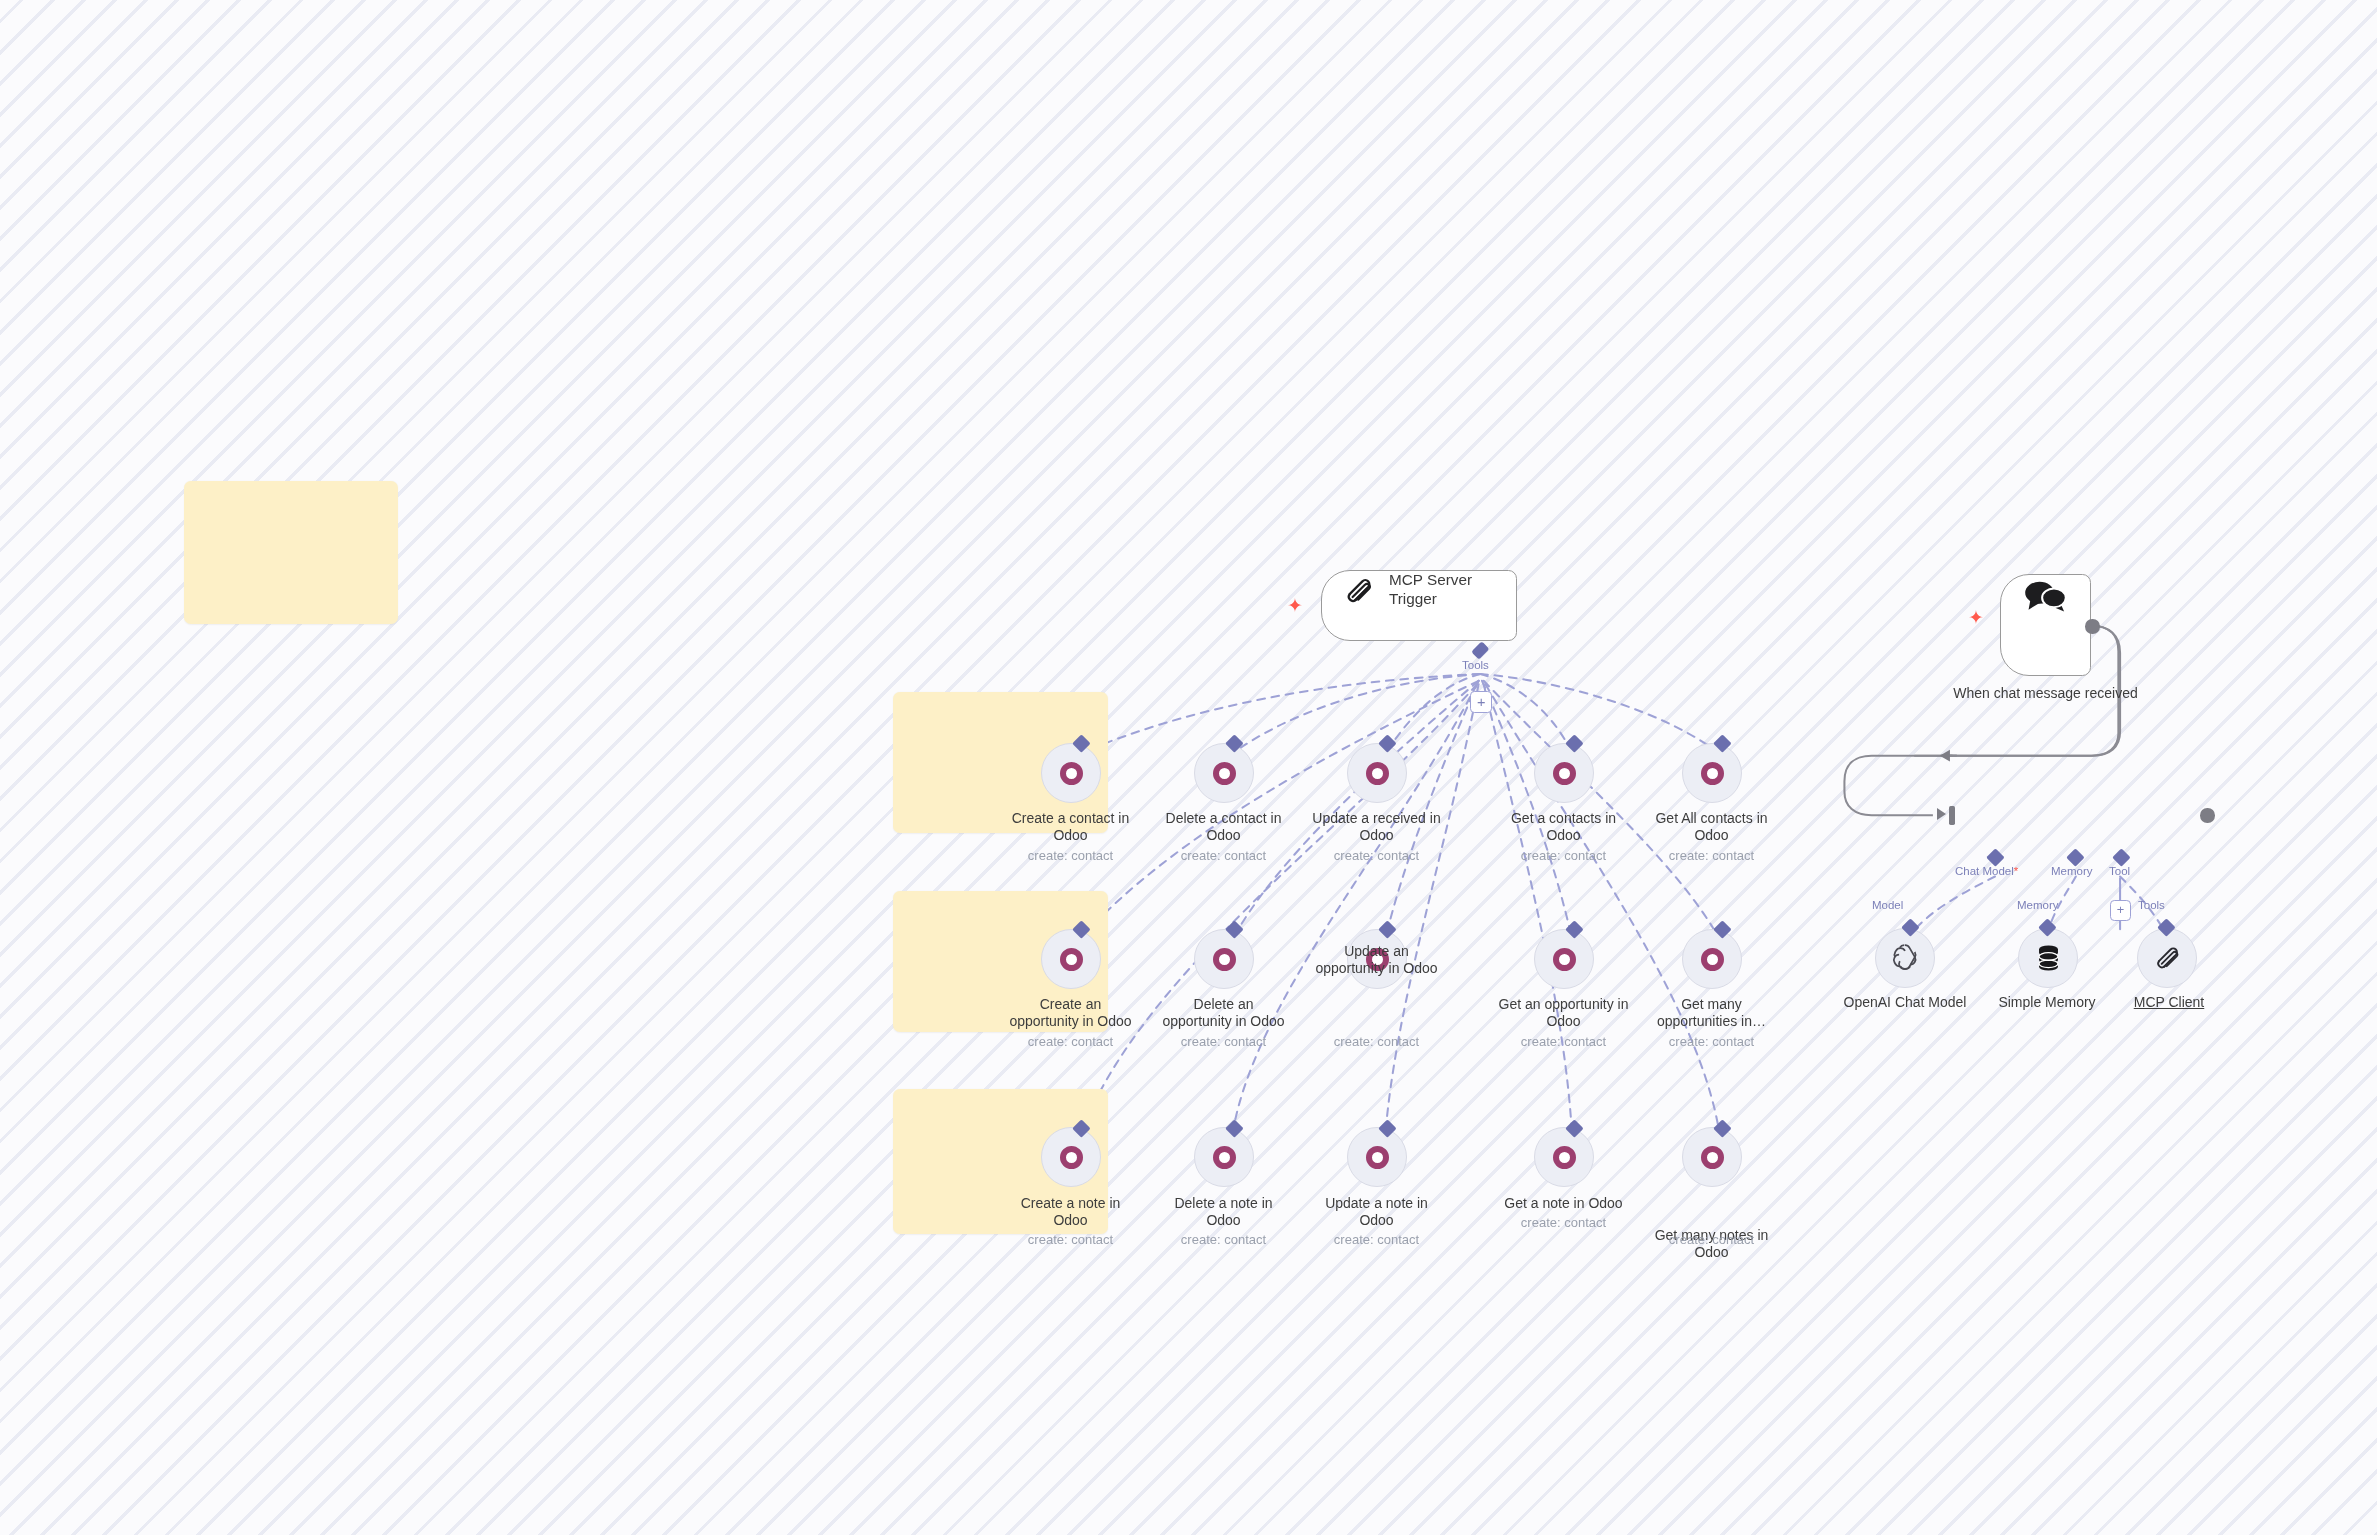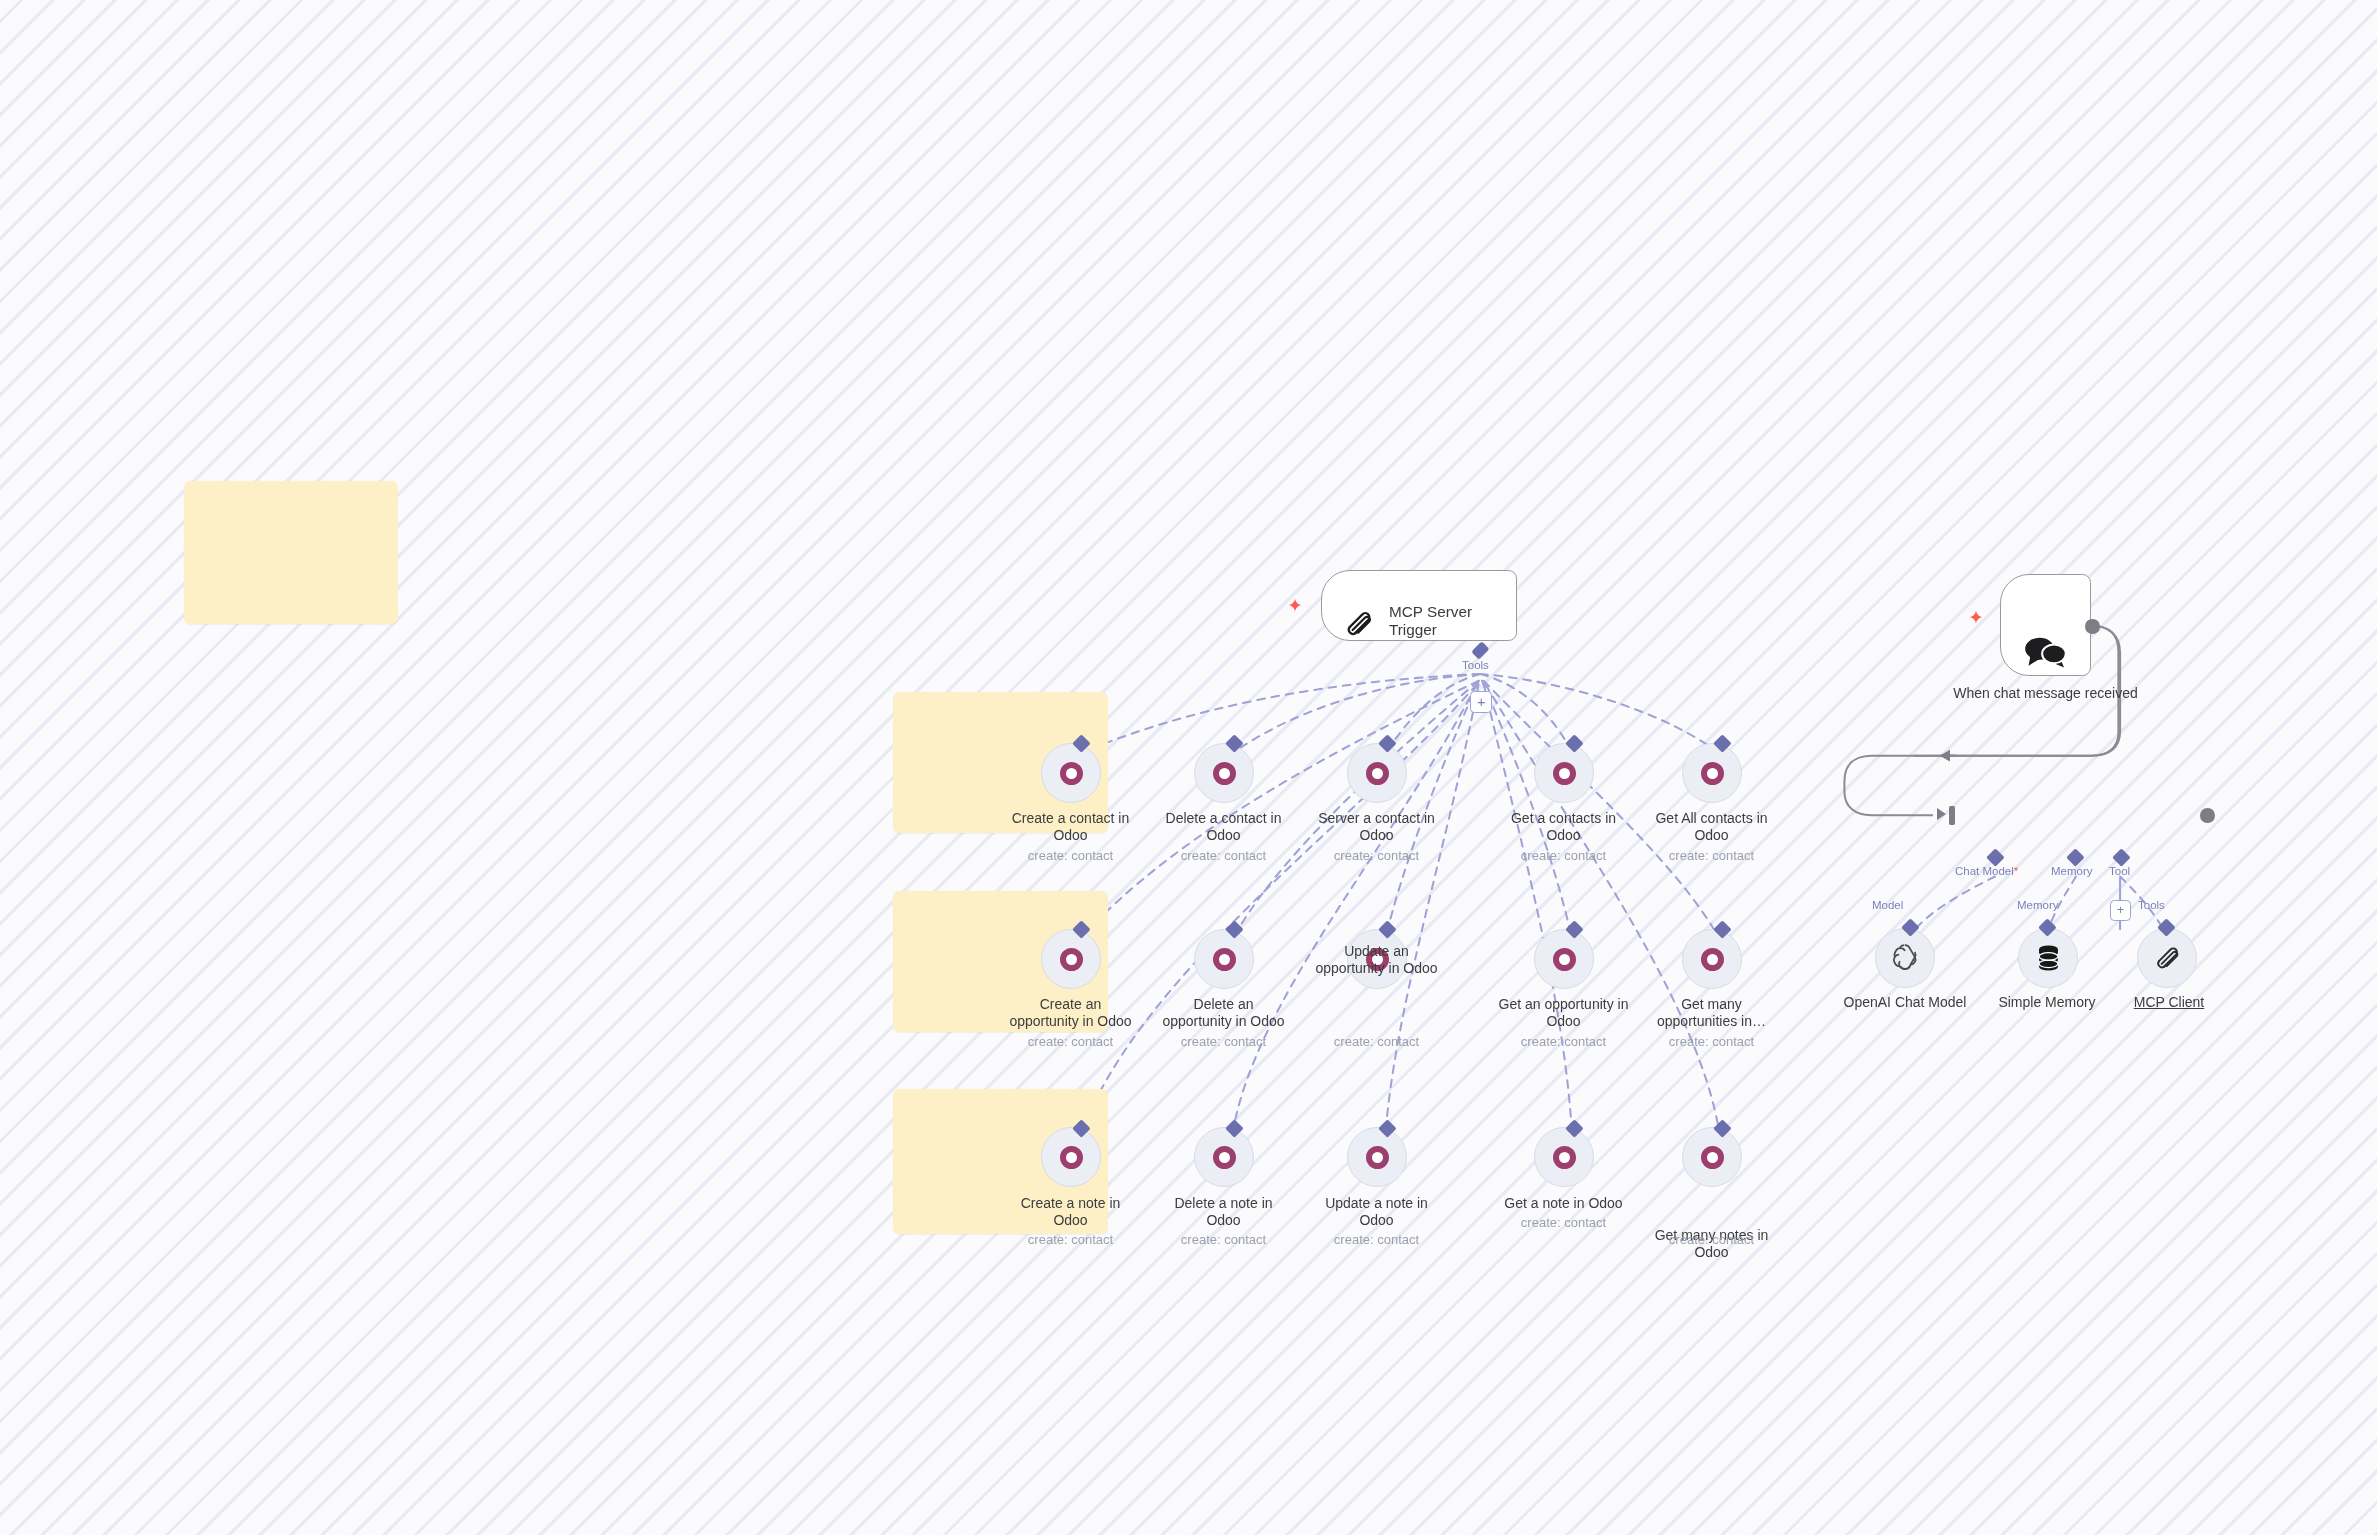--- a/index.html
+++ b/index.html
@@ -22,21 +22,21 @@
   
   .sticky{
     position:absolute;background:#fdf0c7;border-radius:6.8px;
     box-shadow:0 0.9px 1.7px rgba(0,0,0,.05);
   }
 
   
   .rect-node{
     position:absolute;background:#ffffff;
     border:1.7px solid #9a9a9a;border-radius:8.5px;
-    display:flex;align-items:flex-end;box-sizing:border-box;
+    display:flex;align-items:flex-start;box-sizing:border-box;
   }
   .rect-node.trigger{border-top-left-radius:29px;border-bottom-left-radius:29px;}
   .rect-node .nd-icon{flex:0 0 auto;display:flex;align-items:center;justify-content:center;}
   .rect-node .nd-title{
     font-size:15.3px;color:#3b3b3b;line-height:1.22;font-weight:400;
   }
 
   
   .circ-node{
     position:absolute;width:60px;height:60px;border-radius:50%;
@@ -183,21 +183,21 @@
         <span class="odoo-logo"></span>
       </div>
       <div class="diamond" style="left: 1228px; top: 737px;"></div>
       <div class="nodelabel" style="left: 1130px; top: 810px; width: 187px;">Delete a contact in
 Odoo</div>
       <div class="nodesub" style="left: 1130px; top: 848px; width: 187px;">create: contact</div>
       <div class="circ-node" style="left: 1347px; top: 743px;">
         <span class="odoo-logo"></span>
       </div>
       <div class="diamond" style="left: 1381px; top: 737px;"></div>
-      <div class="nodelabel" style="left: 1283px; top: 810px; width: 187px;">Server a contact in
+      <div class="nodelabel" style="left: 1283px; top: 810px; width: 187px;">Update a received in
 Odoo</div>
       <div class="nodesub" style="left: 1283px; top: 848px; width: 187px;">create: contact</div>
       <div class="circ-node" style="left: 1534px; top: 743px;">
         <span class="odoo-logo"></span>
       </div>
       <div class="diamond" style="left: 1568px; top: 737px;"></div>
       <div class="nodelabel" style="left: 1470px; top: 810px; width: 187px;">Get a contacts in
 Odoo</div>
       <div class="nodesub" style="left: 1470px; top: 848px; width: 187px;">create: contact</div>
       <div class="circ-node" style="left: 1682px; top: 743px;">

